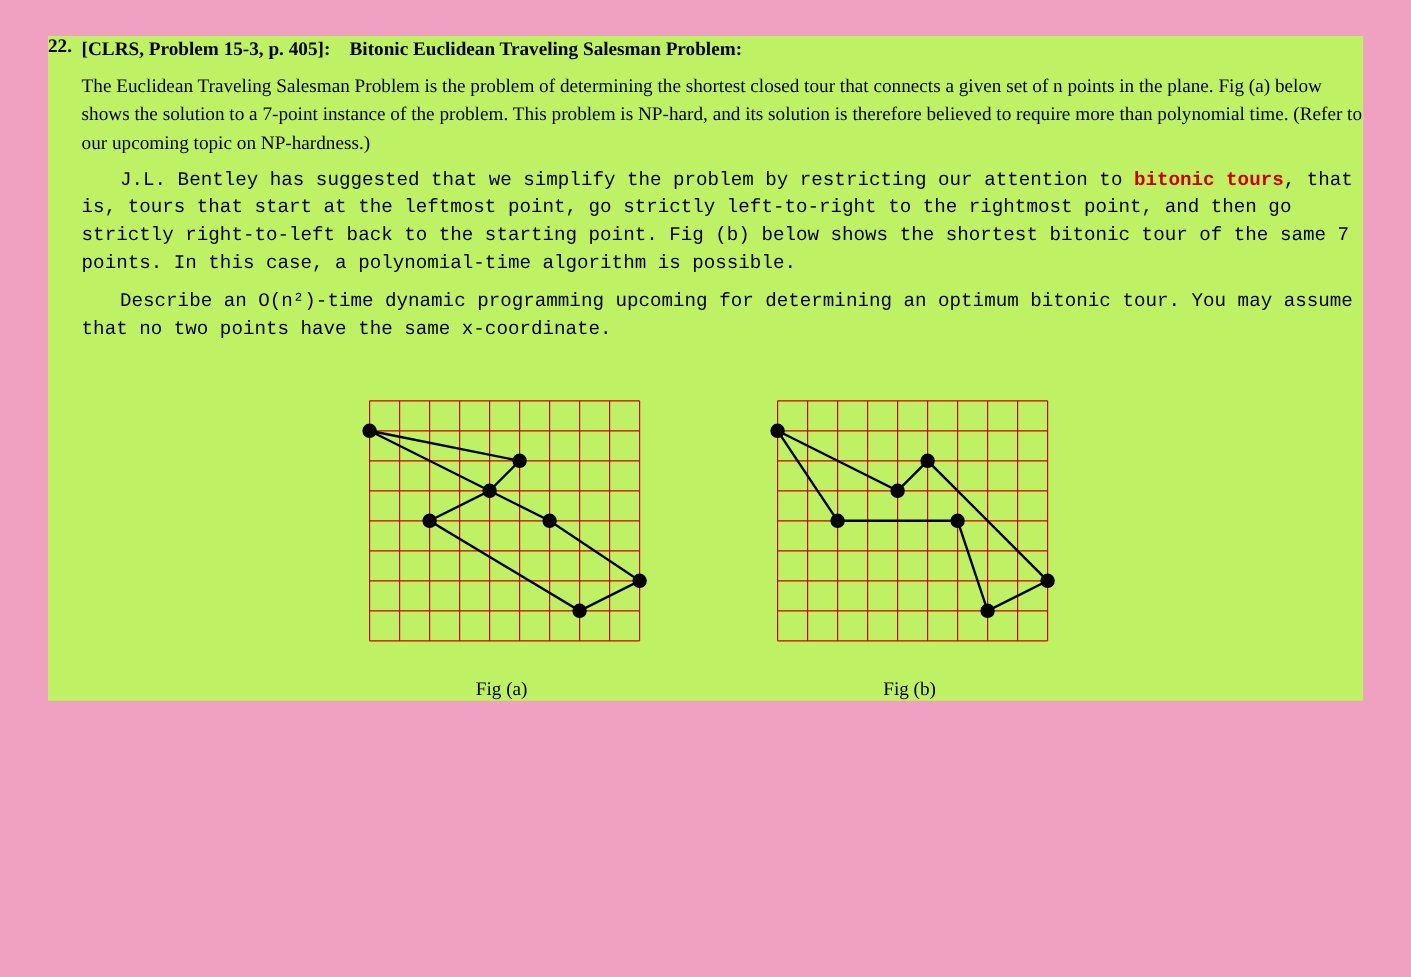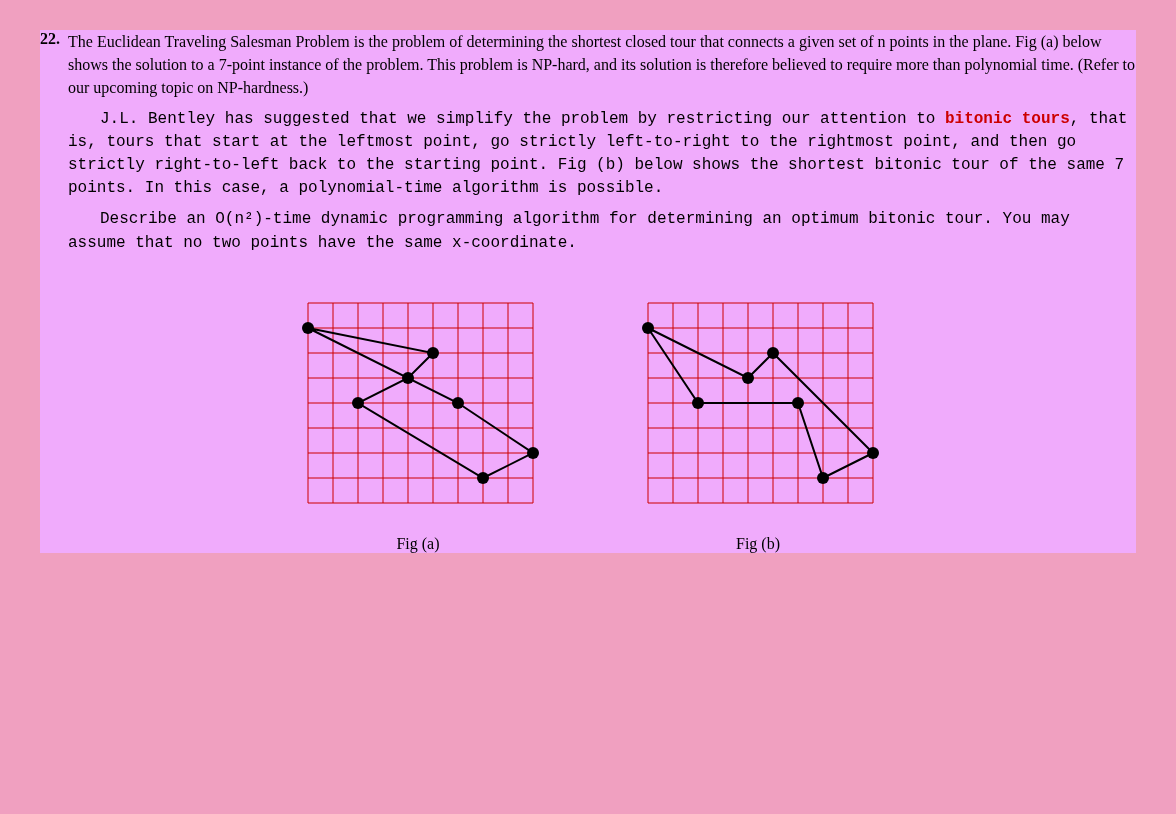--- a/index.html
+++ b/index.html
@@ -6,21 +6,21 @@
     body {
       background: #f0a0c0;
       font-family: "Times New Roman", Times, serif;
       font-size: 16px;
       color: #000;
       width: 1176px;
       min-height: 814px;
       padding: 30px 40px;
     }
     .problem-container {
-      background: #f0abfc;
+      background: #bef264;
       max-width: 1100px;
     }
     .problem-header {
       display: flex;
       gap: 8px;
       margin-bottom: 6px;
     }
     .problem-number {
       font-weight: bold;
       white-space: nowrap;
@@ -64,25 +64,30 @@
       display: block;
     }
   </style>
 </head>
 <body>
 
 <div class="problem-container">
   <div class="problem-header">
     <span class="problem-number bold">22.</span>
     <div class="problem-text">
+      <p>
+        <span class="bold">[CLRS, Problem 15-3, p. 405]:</span>
+        &nbsp;&nbsp;
+        <span class="bold">Bitonic Euclidean Traveling Salesman Problem:</span>
+      </p>
       <p>The Euclidean Traveling Salesman Problem is the problem of determining the shortest closed tour that connects a given set of n points in the plane. Fig (a) below shows the solution to a 7-point instance of the problem. This problem is NP-hard, and its solution is therefore believed to require more than polynomial time. (Refer to our upcoming topic on NP-hardness.)</p>
       <p class="indented">
         <span>J.L. Bentley has suggested that we simplify the problem by restricting our attention to </span><span class="red-bold">bitonic tours</span><span>, that is, tours that start at the leftmost point, go strictly left-to-right to the rightmost point, and then go strictly right-to-left back to the starting point. Fig (b) below shows the shortest bitonic tour of the same 7 points. In this case, a polynomial-time algorithm is possible.</span>
       </p>
-      <p class="indented">Describe an O(n²)-time dynamic programming algorithm for determining an optimum bitonic tour. You may assume that no two points have the same x-coordinate.</p>
+      <p class="indented">Describe an O(n²)-time dynamic programming upcoming for determining an optimum bitonic tour. You may assume that no two points have the same x-coordinate.</p>
     </div>
   </div>
 
   <div class="figures-row">
 
     <div class="figure-container">
       <svg class="graph" width="260" height="230" viewBox="0 0 260 230">
 
         <line x1="20" y1="10" x2="20" y2="210" stroke="#cc0000" stroke-width="1"></line>
         <line x1="45" y1="10" x2="45" y2="210" stroke="#cc0000" stroke-width="1"></line>

